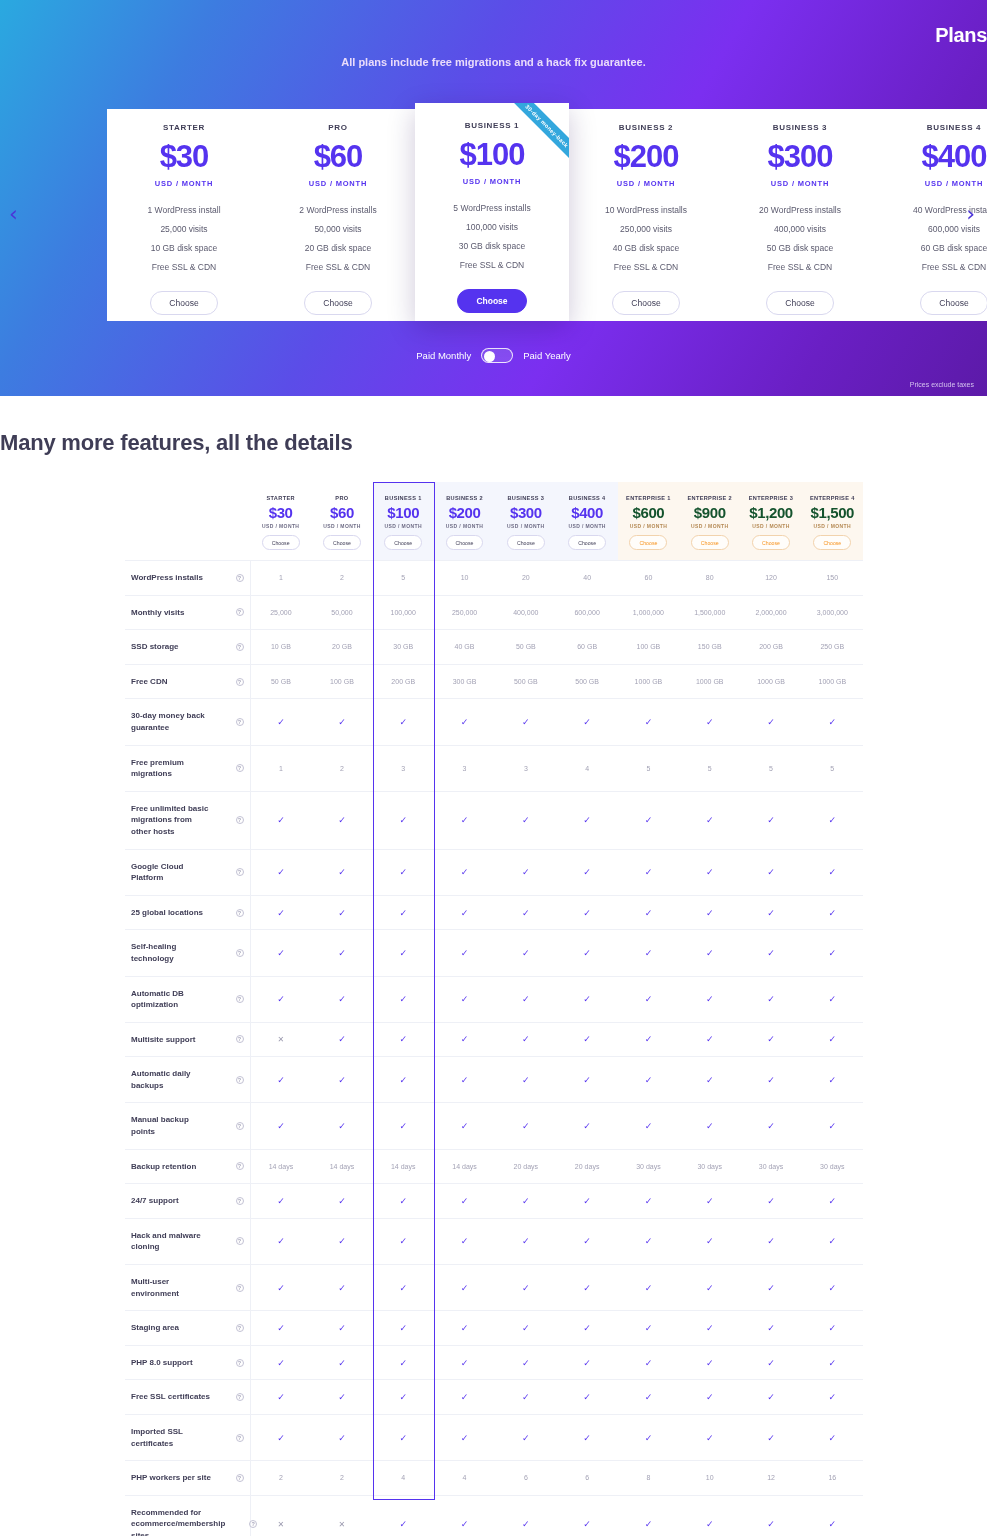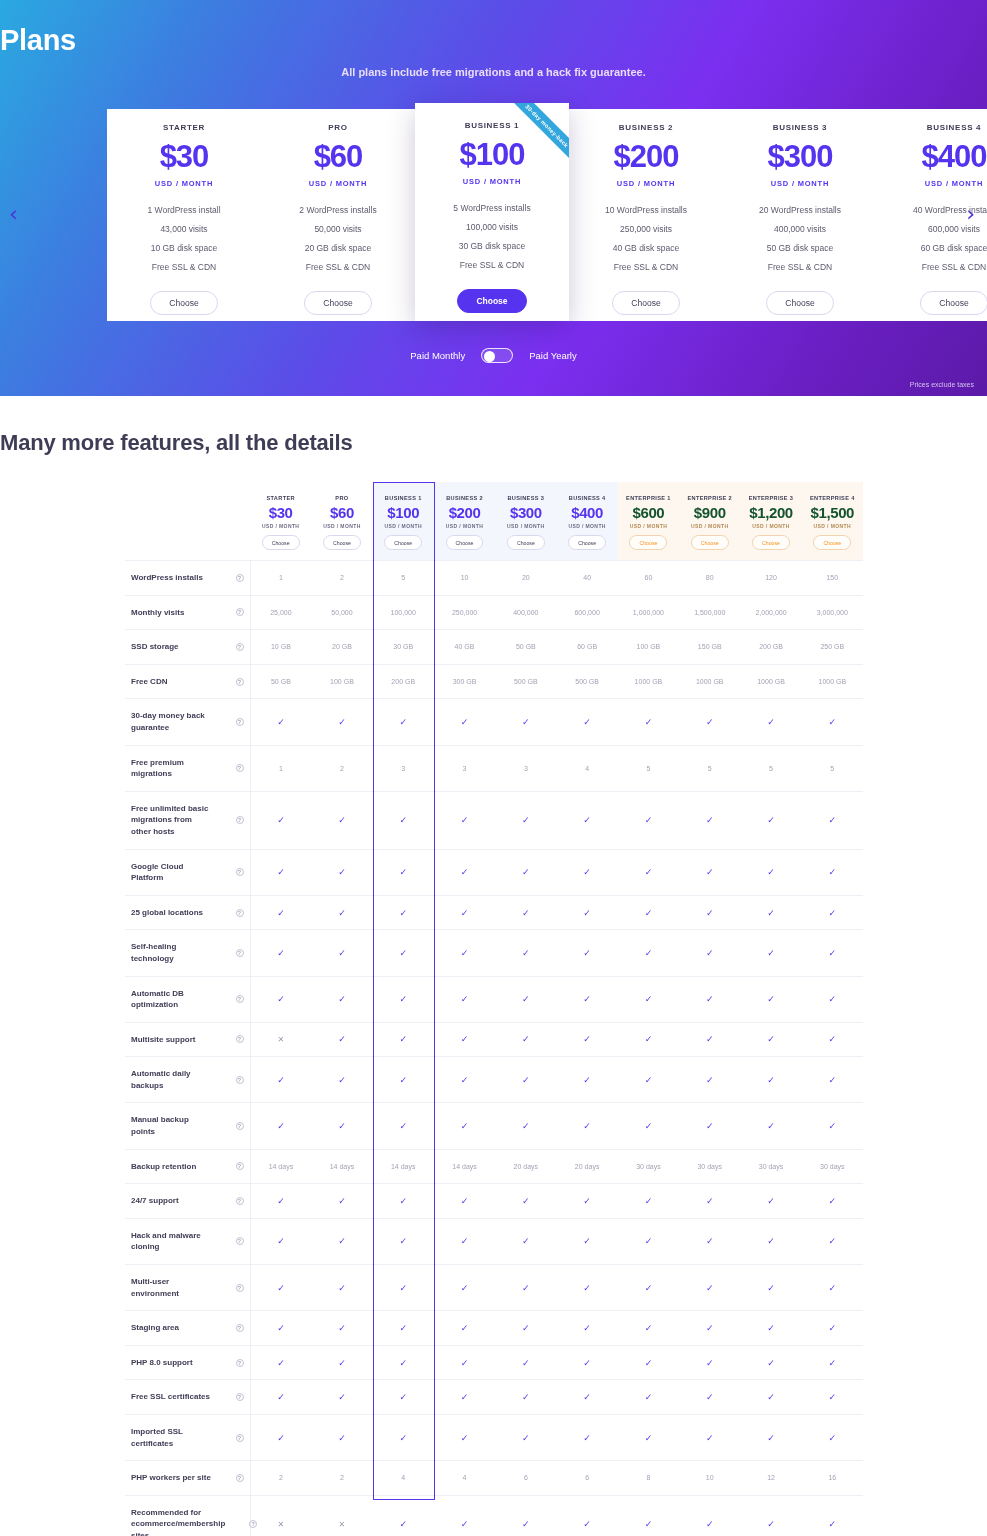--- a/index.html
+++ b/index.html
@@ -13,23 +13,23 @@
 
   
   .hero {
     position: relative;
     width: 987px;
     height: 396px;
     background: linear-gradient(120deg, #2aa9e0 0%, #3d7ce0 18%, #5b4de8 42%, #7b2ff0 62%, #6a1fc4 84%, #5c1aa8 100%);
     overflow: hidden;
   }
   .hero-title {
-    text-align: left;
+    text-align: right;
     color: #ffffff;
-    font-size: 29px;
+    font-size: 20px;
     font-weight: 700;
     letter-spacing: -0.3px;
     padding-top: 24px;
   }
   .hero-sub {
     text-align: center;
     color: #eadcfb;
     font-size: 11px;
     padding-top: 9px;
     font-weight: 700;
@@ -149,21 +149,21 @@
   .nav-arrow.left { left: 9px; }
   .nav-arrow.right { right: 12px; }
 
   .toggle-row {
     position: absolute;
     top: 348px;
     left: 0; right: 0;
     display: flex;
     justify-content: center;
     align-items: center;
-    gap: 16px;
+    gap: 10px;
   }
   .toggle-label { color: #ffffff; font-size: 9.5px; }
   .switch {
     width: 32px; height: 15px;
     border-radius: 9px;
     border: 1px solid rgba(255,255,255,0.85);
     background: rgba(255,255,255,0.12);
     position: relative;
     cursor: pointer;
   }
@@ -307,21 +307,21 @@
   <p class="hero-sub">All plans include free migrations and a hack fix guarantee.</p>
 
   <div class="cards-strip">
     <div class="cards-row" id="cards-row">
         <div class="pcard">
           <div class="pcard-name">STARTER</div>
           <div class="pcard-price">$30</div>
           <div class="pcard-per">USD / MONTH</div>
           <ul class="pcard-feats">
             <li>1 WordPress install</li>
-            <li>43,000 visits</li>
+            <li>25,000 visits</li>
             <li>10 GB disk space</li>
             <li>Free SSL &amp; CDN</li>
           </ul>
           <div class="pcard-btn-wrap">
             <button class="pcard-btn">Choose</button>
           </div>
         </div>
         <div class="pcard">
           <div class="pcard-name">PRO</div>
           <div class="pcard-price">$60</div>

